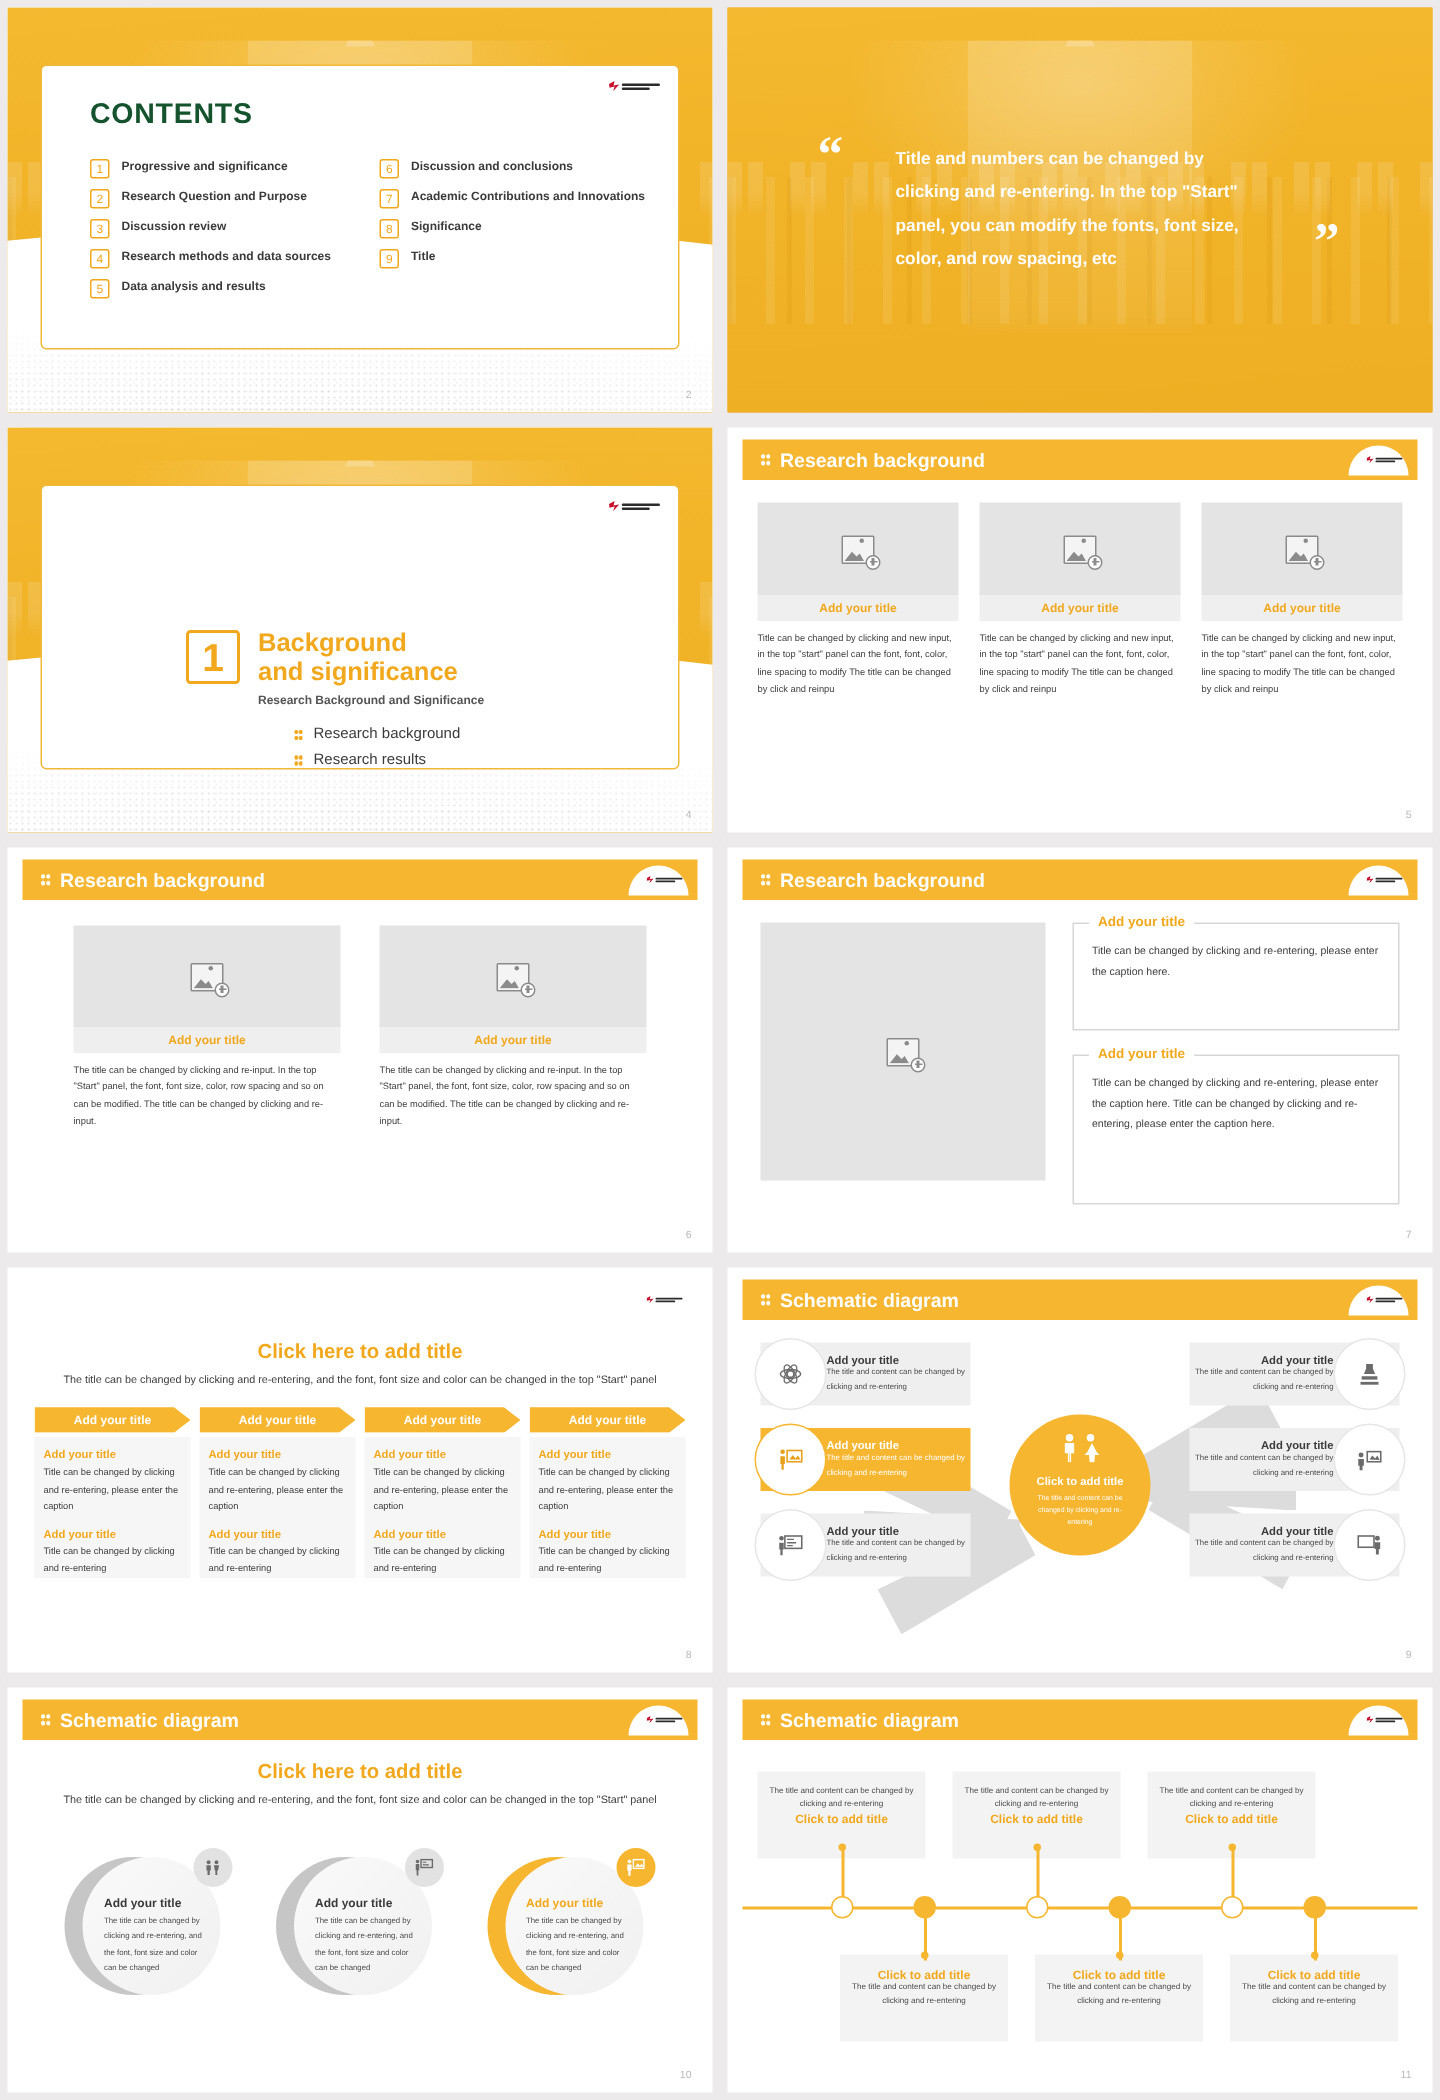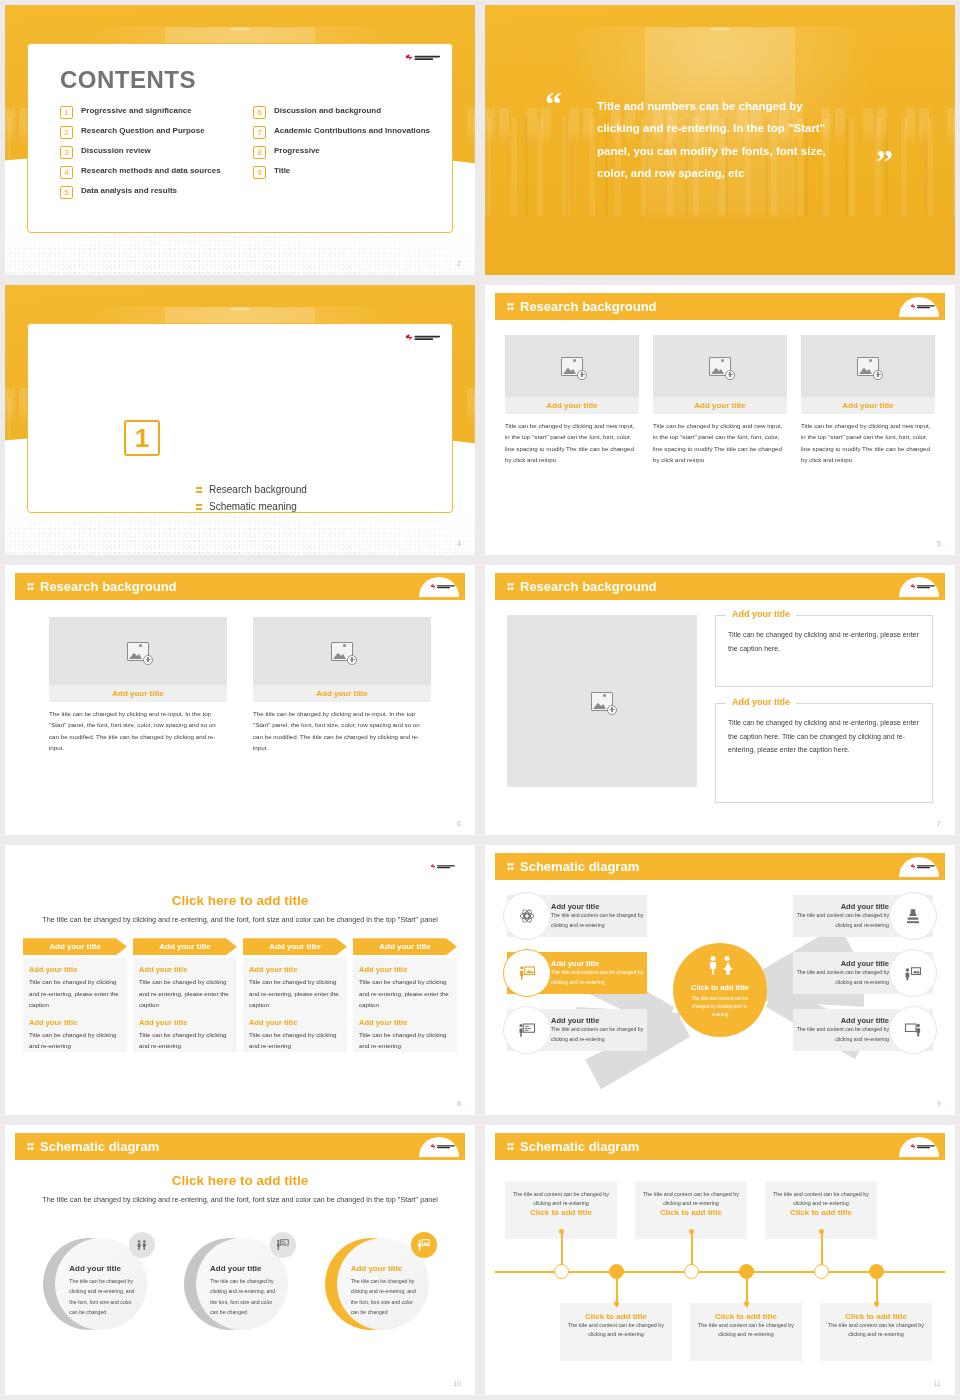--- a/index.html
+++ b/index.html
@@ -121,21 +121,21 @@
   .logo-text i:nth-child(2){ width: 22px; }
 
   .slide-num {
     position: absolute; right: 14px; bottom: 8px;
     font-size: 7px; color: #b9b9b9;
   }
 
   
   .contents-title {
     position: absolute; left: 32px; top: 22px;
-    font-size: 24px; font-weight: bold; color: #737373; letter-spacing: .5px;
+    font-size: 19px; font-weight: bold; color: #14532d; letter-spacing: .5px;
   }
   .toc {
     position: absolute; left: 32px; right: 20px; top: 62px;
     display: grid; grid-template-columns: 1fr 1fr; column-gap: 14px;
   }
   .toc-col { display: flex; flex-direction: column; gap: 7px; }
   .toc-item { display: flex; align-items: flex-start; gap: 8px; }
   .toc-num {
     flex: 0 0 auto;
     width: 13px; height: 13px;
@@ -386,29 +386,29 @@
             <span class="toc-label">Research methods and data sources</span>
           </div>
           <div class="toc-item">
             <span class="toc-num">5</span>
             <span class="toc-label">Data analysis and results</span>
           </div>
         </div>
         <div class="toc-col">
           <div class="toc-item">
             <span class="toc-num">6</span>
-            <span class="toc-label">Discussion and background</span>
+            <span class="toc-label">Discussion and conclusions</span>
           </div>
           <div class="toc-item">
             <span class="toc-num">7</span>
             <span class="toc-label">Academic Contributions and Innovations</span>
           </div>
           <div class="toc-item">
             <span class="toc-num">8</span>
-            <span class="toc-label">Progressive</span>
+            <span class="toc-label">Significance</span>
           </div>
           <div class="toc-item">
             <span class="toc-num">9</span>
             <span class="toc-label">Title</span>
           </div>
         </div>
       </div>
     </div>
     <div class="slide-num">2</div>
   </div>
@@ -435,29 +435,34 @@
       <div class="card-notch"></div>
       <div class="logo">
         <span class="logo-mark"></span>
         <span class="logo-text">
             <i></i>
             <i></i>
           </span>
       </div>
       <div class="sec-wrap">
         <div class="sec-num">1</div>
+        <div>
+          <div class="sec-title">Background</div>
+          <div class="sec-title">and significance</div>
+          <div class="sec-sub">Research Background and Significance</div>
+        </div>
       </div>
       <div class="sec-bullets">
         <div class="sec-bullet">
           <span class="dots2"></span>
           <span>Research background</span>
         </div>
         <div class="sec-bullet">
           <span class="dots2"></span>
-          <span>Schematic meaning</span>
+          <span>Research results</span>
         </div>
       </div>
     </div>
     <div class="slide-num">4</div>
   </div>
 
   <div class="slide">
     <div class="hdr">
       <span class="dots2"></span>
       <span class="hdr-title">Research background</span>

